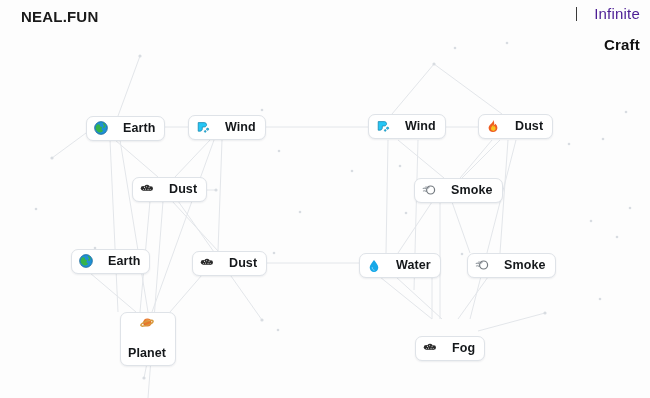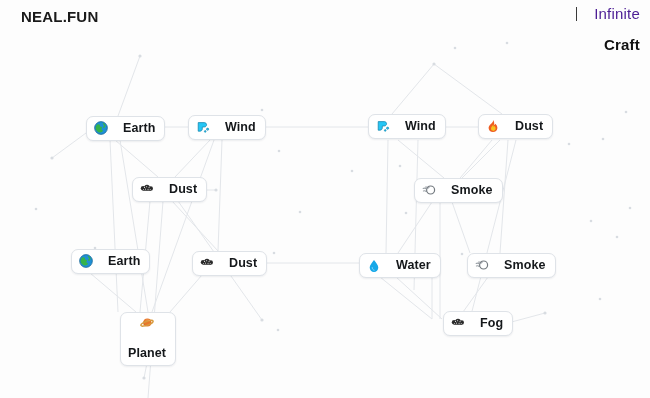--- a/index.html
+++ b/index.html
@@ -348,21 +348,21 @@
       <svg width="14" height="14" viewBox="0 0 14 14">
         <path d="M1.2 5.4c.9-.5 1.9-.3 2.5.2M1.4 8.0c1.1-.4 2.2-.1 2.8.5" fill="none" stroke="#9aa0a6" stroke-width="1.1" stroke-linecap="round"></path>
         <path d="M3.6 4.1c1.1-.2 2.0.3 2.4 1.0" fill="none" stroke="#9aa0a6" stroke-width="1.1" stroke-linecap="round"></path>
         <circle cx="8.6" cy="7.0" r="4.0" fill="none" stroke="#73797f" stroke-width="1.2"></circle>
         <path d="M5.0 5.6c.6-.6 1.4-1.0 2.2-1.2" fill="none" stroke="#9aa0a6" stroke-width="1.0" stroke-linecap="round"></path>
       </svg>
     </span>
     <span class="label">Smoke</span>
   </div>
 
-  <div class="node" style="left:415px; top:311px;margin-left:28px;">
+  <div class="node" style="left:415px; top:336px;">
     <span class="emoji">
       <svg width="14" height="14" viewBox="0 0 14 14">
         <g fill="#2b2b2b">
           <circle cx="3.1" cy="6.3" r="2.3"></circle>
           <circle cx="7.0" cy="5.5" r="2.7"></circle>
           <circle cx="10.8" cy="6.4" r="2.2"></circle>
           <rect x="2.4" y="6.2" width="9.2" height="2.6" rx="1.2"></rect>
         </g>
         <g fill="#ffffff">
           <rect x="4.0" y="5.0" width="0.9" height="0.9"></rect>

